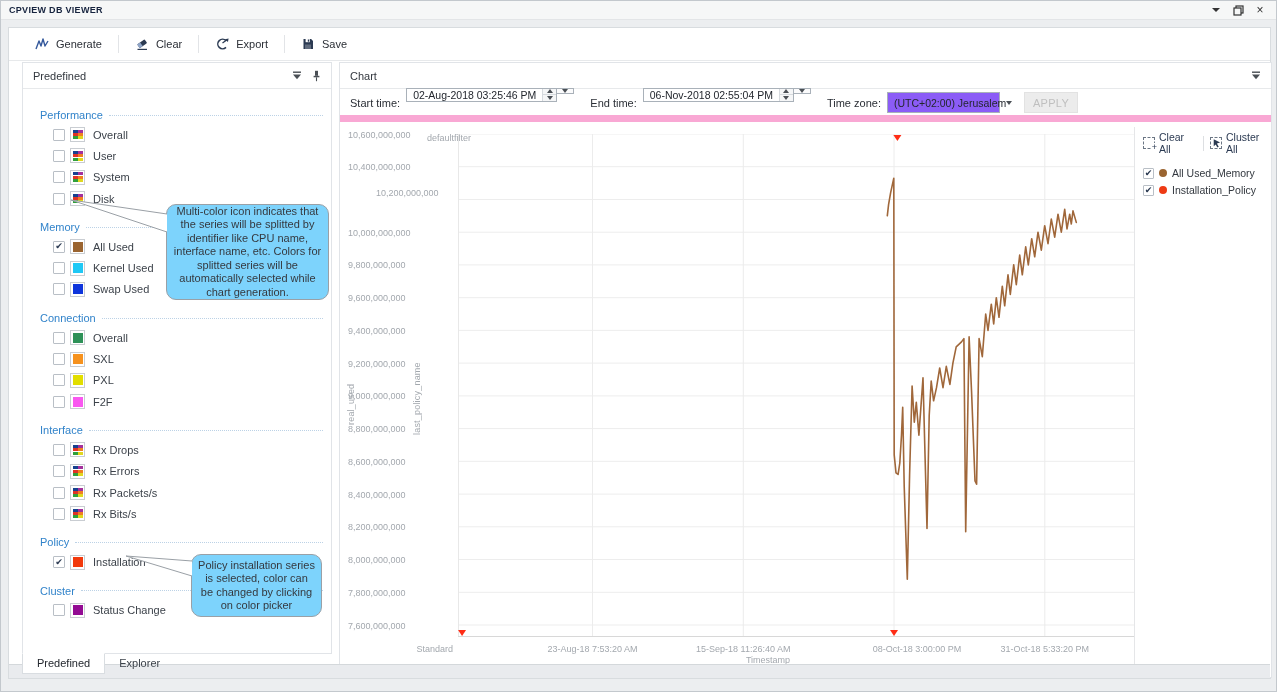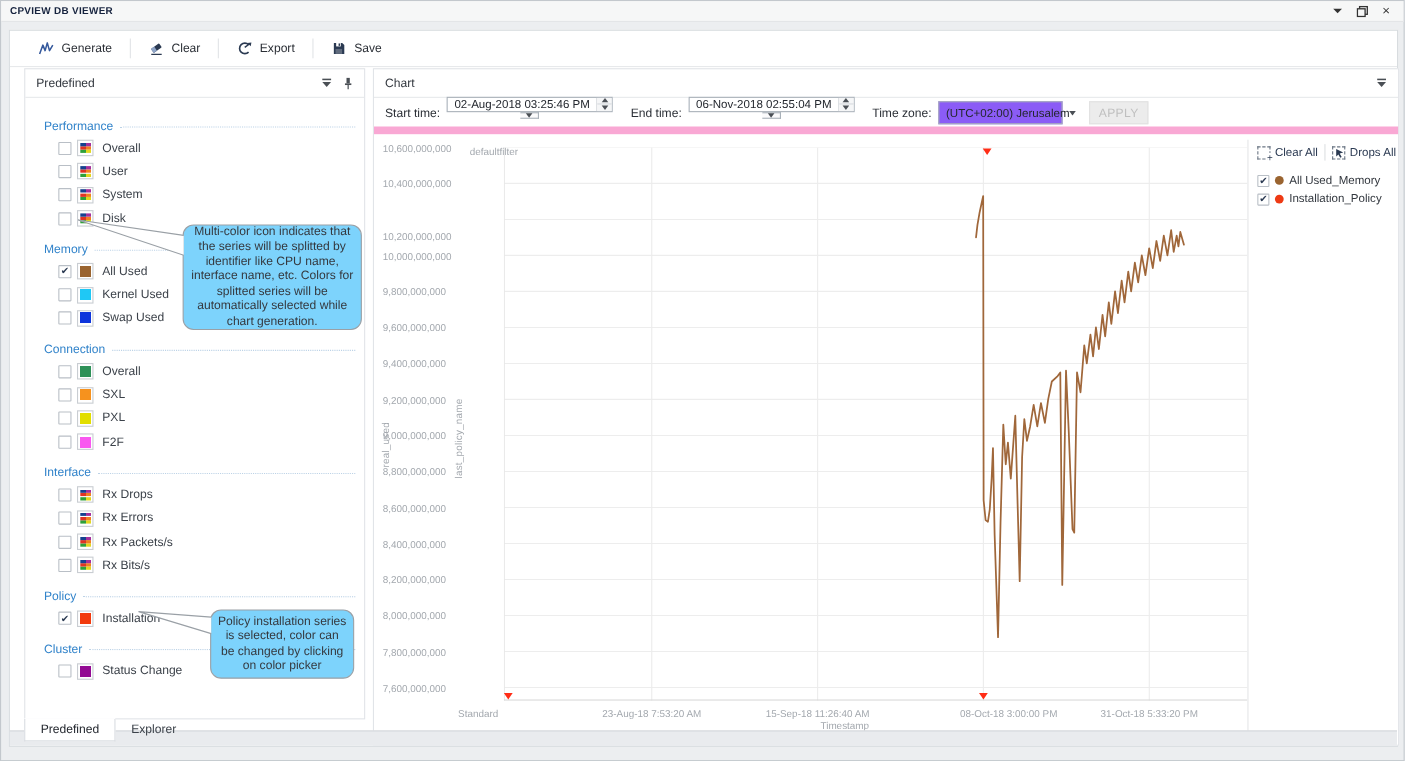--- a/index.html
+++ b/index.html
@@ -64,21 +64,21 @@
   #callout-2 { left:168px; top:491px; width:131px; height:63px; }
   #callout-tails { position:absolute; left:0; top:0; width:310px; height:592px; z-index:7; pointer-events:none; }
   
   .sb-tabs { position:absolute; left:13px; top:626px; display:flex; z-index:3; }
   .sb-tab { font-size:11px; color:#3c424a; padding:3px 14px 4px 14px; cursor:default; }
   .sb-tab.active { background:#fff; border:1px solid #d9dde1; border-top:1px solid #fff; margin-top:-1px; color:#23272e; }
   
   .controls { position:absolute; left:0; top:27px; width:100%; height:32px;
     display:flex; align-items:center; padding-left:10px; border-bottom:7px solid #f9a8d4; }
   .ctl-label { font-size:11px; color:#2b2f36; margin-right:6px; white-space:nowrap; }
-  .dtgroup { display:flex; align-items:center; height:30px; margin-right:16px;flex-direction:column; }
+  .dtgroup { display:flex; align-items:flex-start; height:30px; margin-right:16px; }
   .dtbox { display:flex; align-items:stretch; border:1px solid #a9b1b9; background:#fff; }
   .dt-val { font-size:10.5px; color:#23272e; display:flex; align-items:center; padding:0 6px; white-space:nowrap; }
   .spin { width:14px; display:flex; flex-direction:column; border-left:1px solid #d6dade; }
   .spin > div { flex:1; display:flex; align-items:center; justify-content:center; background:#f5f6f7; }
   .spin > div + div { border-top:1px solid #d6dade; }
   .tri-up { width:0; height:0; border-left:3px solid transparent; border-right:3px solid transparent; border-bottom:4px solid #4a4f55; }
   .tri-dn { width:0; height:0; border-left:3px solid transparent; border-right:3px solid transparent; border-top:4px solid #4a4f55; }
   .dropbtn { width:17px; border:1px solid #a9b1b9; border-left:0; background:#fbfbfc;
     display:flex; align-items:center; justify-content:center; }
   .tzselect { display:flex; align-items:center; height:21px; width:113px; border:1px solid #a9b1b9;
@@ -399,21 +399,21 @@
     </div>
 
     <span class="yaxis-title" id="ylab-left">real_used</span>
     <span class="yaxis-title" id="ylab-right">last_policy_name</span>
     <span class="cat-lab" id="cat-top">defaultfilter</span>
     <span class="cat-lab" id="cat-bot">Standard</span>
 
     <div id="ylabels">
         <span class="ylab" style="top: 66.5px;">10,600,000,000</span>
         <span class="ylab" style="top: 99.2px;">10,400,000,000</span>
-        <span class="ylab" style="top: 147px;">10,200,000,000</span>
+        <span class="ylab" style="top: 125px; margin-left: 28px;">10,200,000,000</span>
         <span class="ylab" style="top: 164.7px;">10,000,000,000</span>
         <span class="ylab" style="top: 197.4px;">9,800,000,000</span>
         <span class="ylab" style="top: 230.2px;">9,600,000,000</span>
         <span class="ylab" style="top: 262.9px;">9,400,000,000</span>
         <span class="ylab" style="top: 295.6px;">9,200,000,000</span>
         <span class="ylab" style="top: 328.4px;">9,000,000,000</span>
         <span class="ylab" style="top: 361.1px;">8,800,000,000</span>
         <span class="ylab" style="top: 393.8px;">8,600,000,000</span>
         <span class="ylab" style="top: 426.6px;">8,400,000,000</span>
         <span class="ylab" style="top: 459.3px;">8,200,000,000</span>
@@ -465,21 +465,21 @@
             </span>
           <span class="lbl">Clear All</span>
         </div>
         <div class="lg-sep"></div>
         <div class="lg-btn">
           <span class="dash-ico">
             <svg width="10" height="10" viewBox="0 0 11 11" style="position:absolute;left:0;top:0">
               <polygon points="3,1.5 10,5 6.5,6 8.5,9.6 7,10.4 5.2,7.2 3,9" fill="#2b3a52"></polygon>
             </svg>
           </span>
-          <span class="lbl">Drops All</span>
+          <span class="lbl">Cluster All</span>
         </div>
       </div>
       <div class="lg-items" id="legend-items">
           <div class="lg-item">
             <span class="cbx checked">
               <span class="tick">✔</span>
             </span>
             <span class="dot" style="background-color: rgb(154, 100, 48);"></span>
             <span class="lbl">All Used_Memory</span>
           </div>

